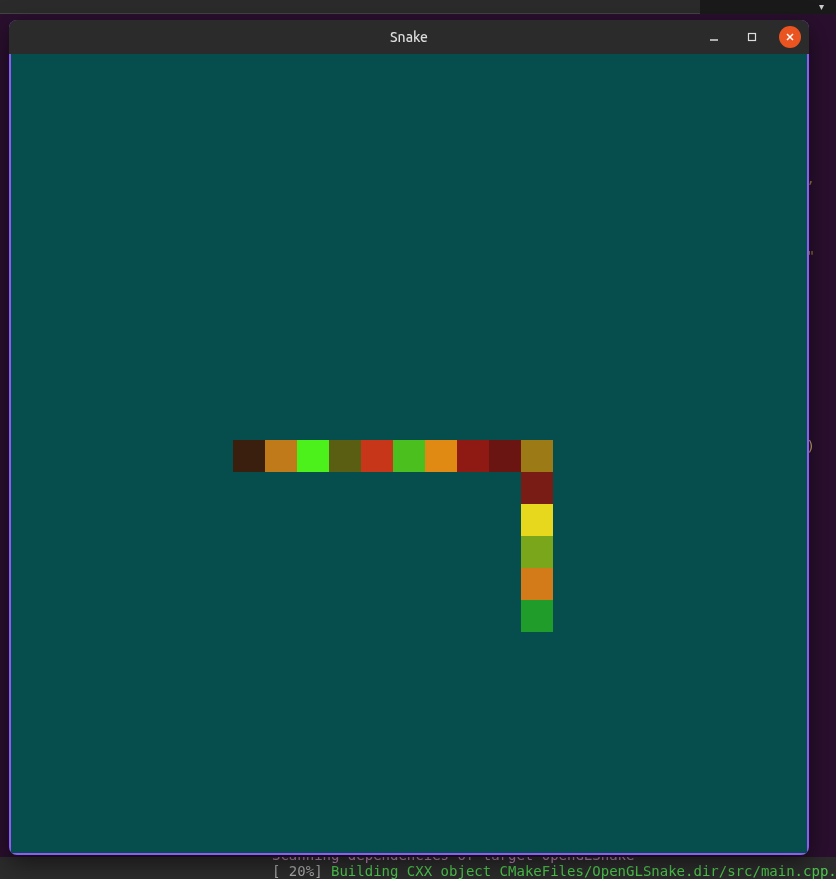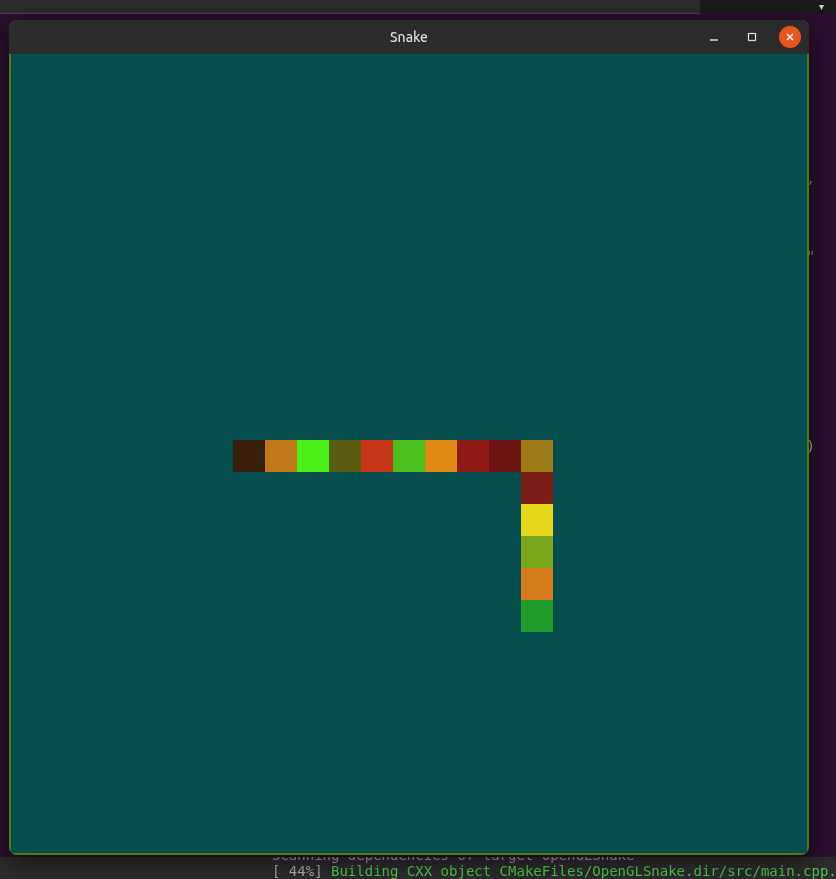--- a/index.html
+++ b/index.html
@@ -72,21 +72,21 @@
 .bottom-terminal .line2 { position: absolute; bottom: 0px; }
 .bottom-terminal .pct { color: #aaa; }
 .bottom-terminal .bld { color: #4ec94e; }
 
 .snake-window {
   position: absolute;
   left: 9px;
   top: 20px;
   width: 800px;
   height: 835px;
-  background: #4d7c0f;
+  background: #8b5cf6;
   border-radius: 8px;
   overflow: hidden;
   z-index: 10;
   box-shadow: 0 8px 24px rgba(0,0,0,0.5);
 }
 .titlebar {
   height: 34px;
   background: #2b2b2b;
   display: flex;
   align-items: center;
@@ -147,21 +147,21 @@
   <div class="bg-code-line" style="color:#9a7a3a">",</div>
   <div class="bg-code-line" style="margin-top:62px;color:#9a7a3a">!"</div>
   <div class="bg-code-line" style="margin-top:174px;color:#c7a46a">))</div>
   <div class="bg-code-line" style="margin-top:108px;color:#4e9c6a">o</div>
   <div class="bg-code-line" style="margin-top:190px;color:#aaa">e</div>
 </div>
 
 <div class="bottom-terminal">
   <div class="line1">Scanning dependencies of target OpenGLSnake</div>
   <div class="line2">
-    <span class="pct">[ </span><span class="pct">44%</span><span class="pct">] </span><span class="bld">Building CXX object CMakeFiles/OpenGLSnake.dir/src/main.cpp.o</span>
+    <span class="pct">[ </span><span class="pct">20%</span><span class="pct">] </span><span class="bld">Building CXX object CMakeFiles/OpenGLSnake.dir/src/main.cpp.o</span>
   </div>
 </div>
 
 <div class="snake-window">
   <div class="titlebar">
     <div class="title">Snake</div>
     <div class="win-controls">
       <div class="win-btn">
         <svg width="10" height="10" viewBox="0 0 10 10">
             <line x1="1" y1="8" x2="9" y2="8" stroke="#ddd" stroke-width="1.5"></line>

